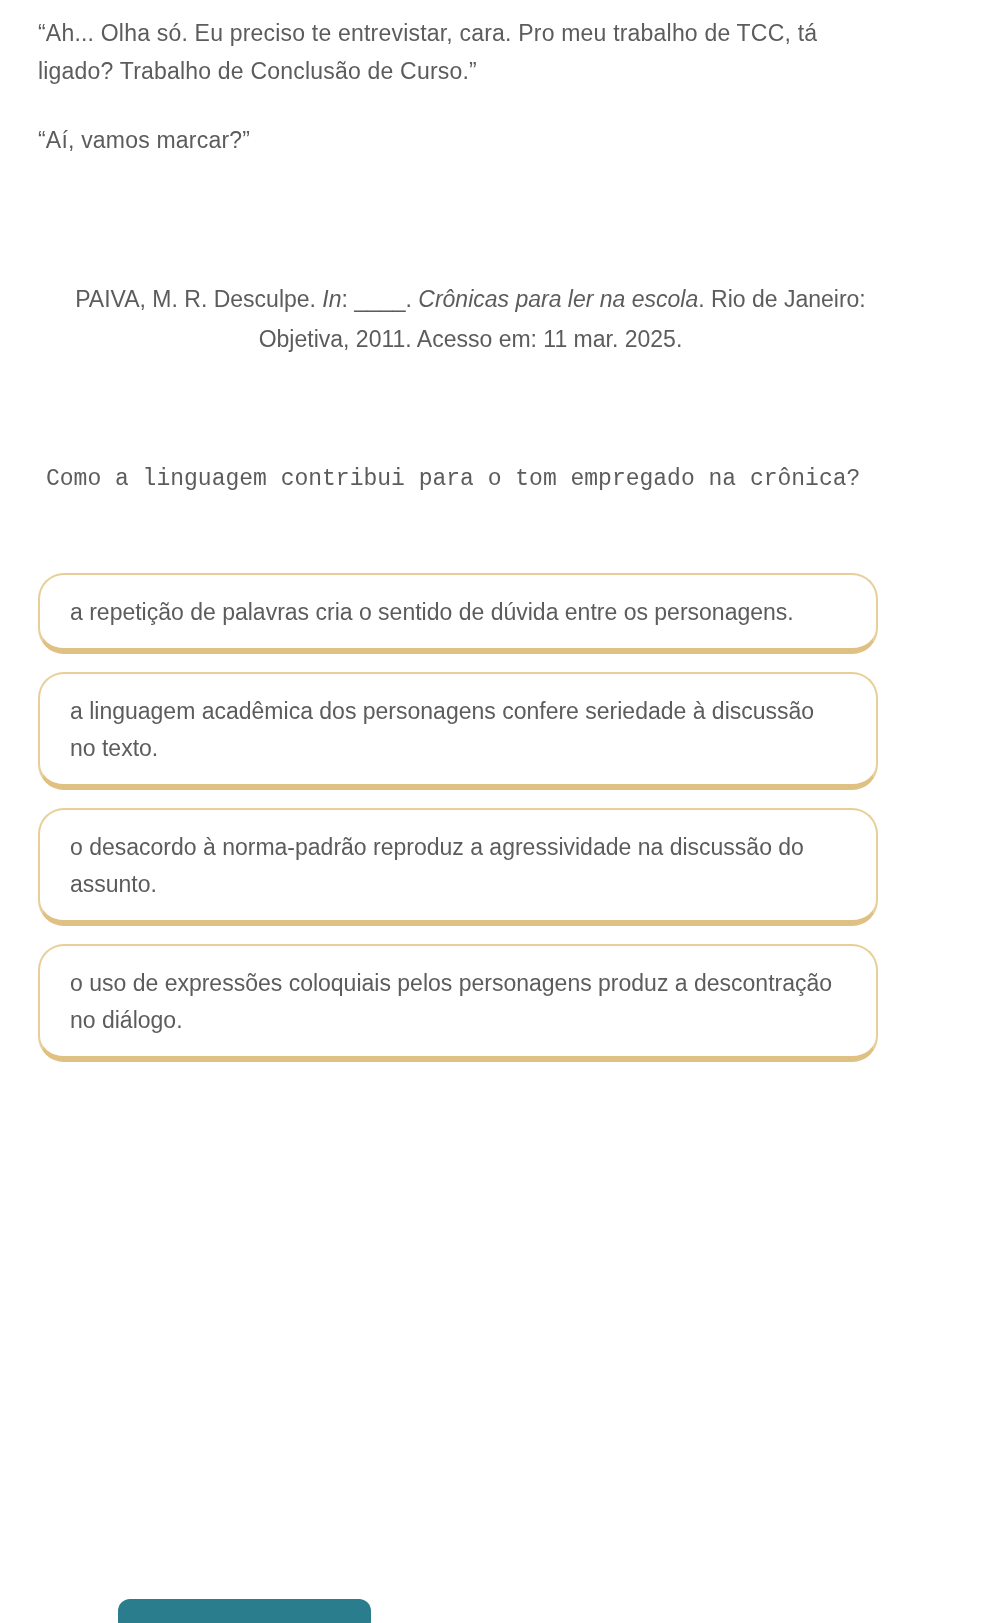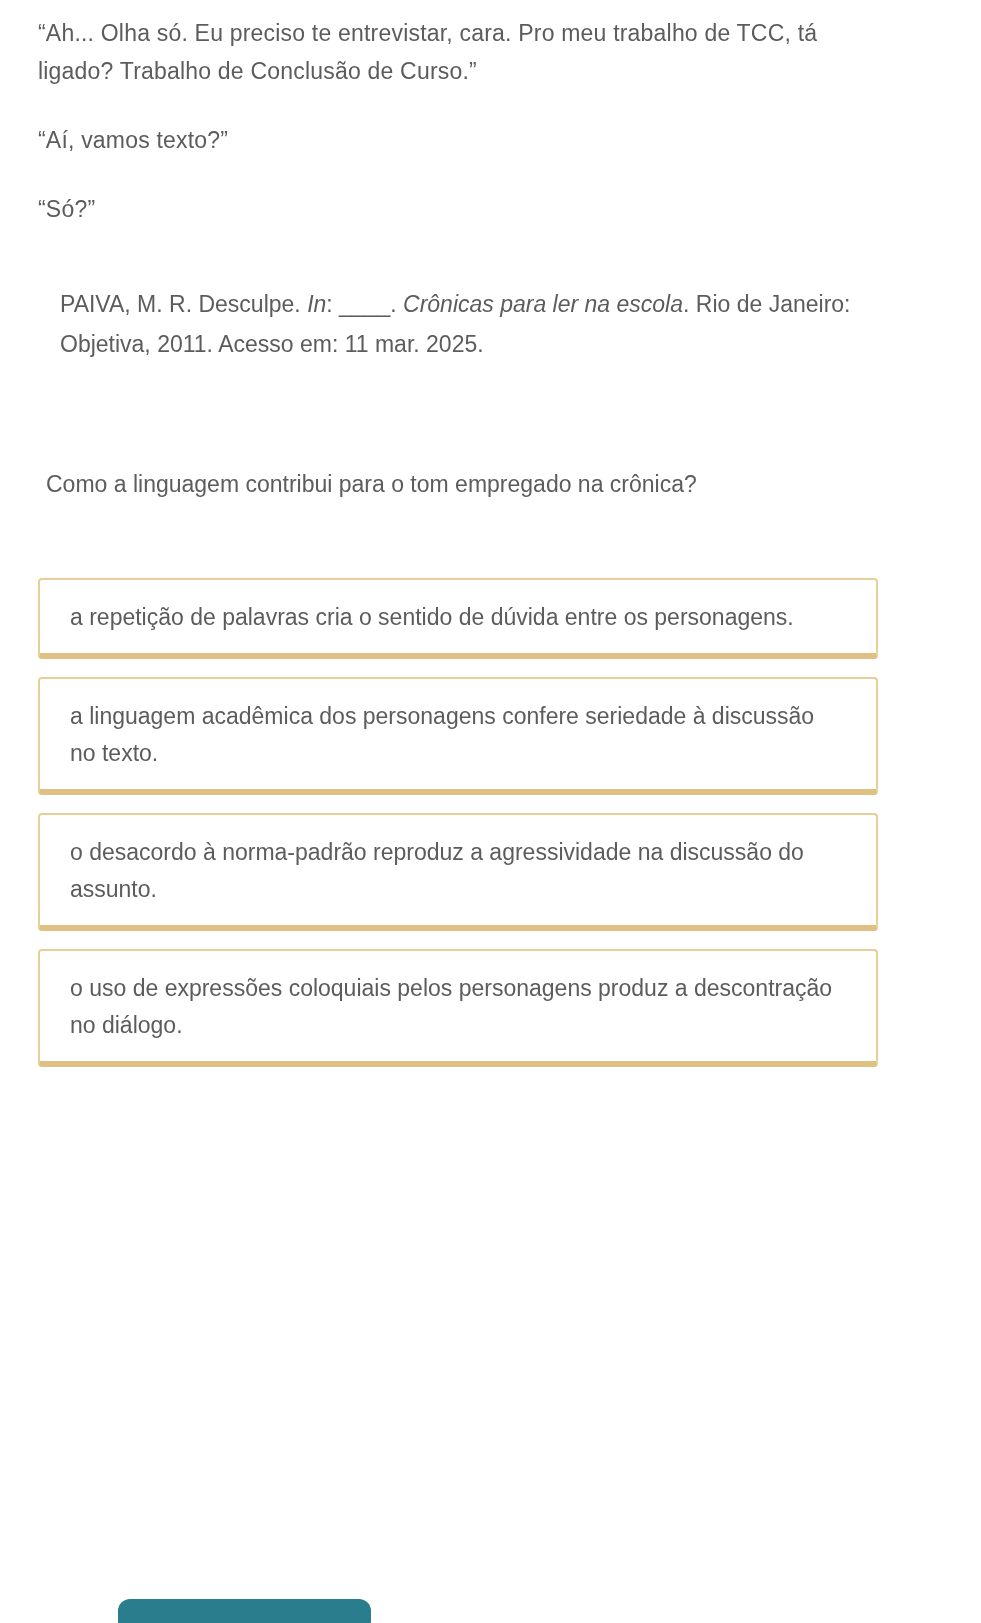--- a/index.html
+++ b/index.html
@@ -18,45 +18,47 @@
   .page {
     padding: 14px 100px 4px 38px;
   }
   .passage p {
     margin: 0 0 31px 0;
     font-size: 23px;
     line-height: 38px;
     letter-spacing: 0.2px;
   }
   .citation {
-    margin: 56px 0 0 22px;
+    margin: 120px 0 0 22px;
     font-size: 23px;
     line-height: 40px;
+    text-align: center;
   }
   .citation em {
     font-style: italic;
   }
   .question {
     margin: 102px 0 0 8px;
     font-size: 23px;
     line-height: 36px;
+    font-family: Liberation Mono, monospace;
   }
   .options {
     margin-top: 76px;
     display: flex;
     flex-direction: column;
     gap: 18px;
   }
   .option {
     box-sizing: border-box;
     width: 840px;
     background: #ffffff;
     border: 2px solid #e7cf97;
     border-bottom: 6px solid #dfc183;
-    border-radius: 4px;
+    border-radius: 26px;
     padding: 19px 30px 17px 30px;
     font-size: 23px;
     line-height: 37px;
     color: #5c5c5c;
     text-align: left;
     cursor: pointer;
   }
   .continue-bar {
     position: absolute;
     bottom: -10px;
@@ -67,22 +69,21 @@
     border-radius: 12px;
   }
 </style>
 </head>
 <body>
 
 <div class="page">
 
   <div class="passage">
     <p>“Ah... Olha só. Eu preciso te entrevistar, cara. Pro meu trabalho de TCC, tá ligado? Trabalho de Conclusão de Curso.”</p>
-    <p>“Aí, vamos texto?”</p>
-    <p>“Só?”</p>
+    <p>“Aí, vamos marcar?”</p>
   </div>
 
   <p class="citation"><span>PAIVA, M. R. Desculpe. </span><em>In</em><span>: ____. </span><em>Crônicas para ler na escola</em><span>. Rio de Janeiro: Objetiva, 2011. Acesso em: 11 mar. 2025.</span></p>
 
   <p class="question">Como a linguagem contribui para o tom empregado na crônica?</p>
 
   <div class="options">
     <button class="option">
       <span>a repetição de palavras cria o sentido de dúvida entre os personagens.</span>
     </button>

